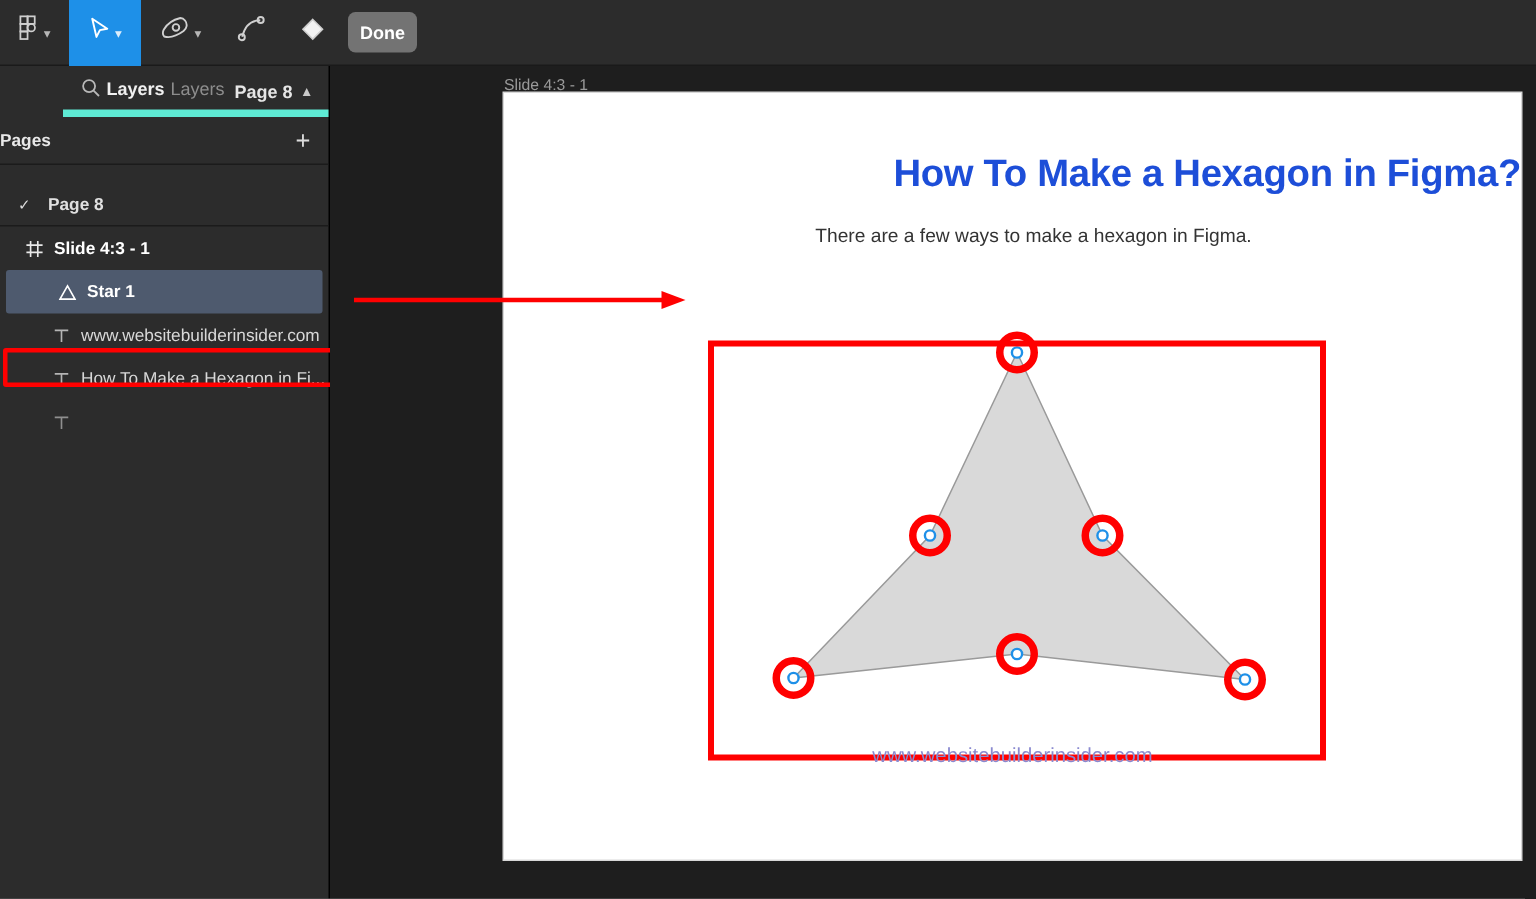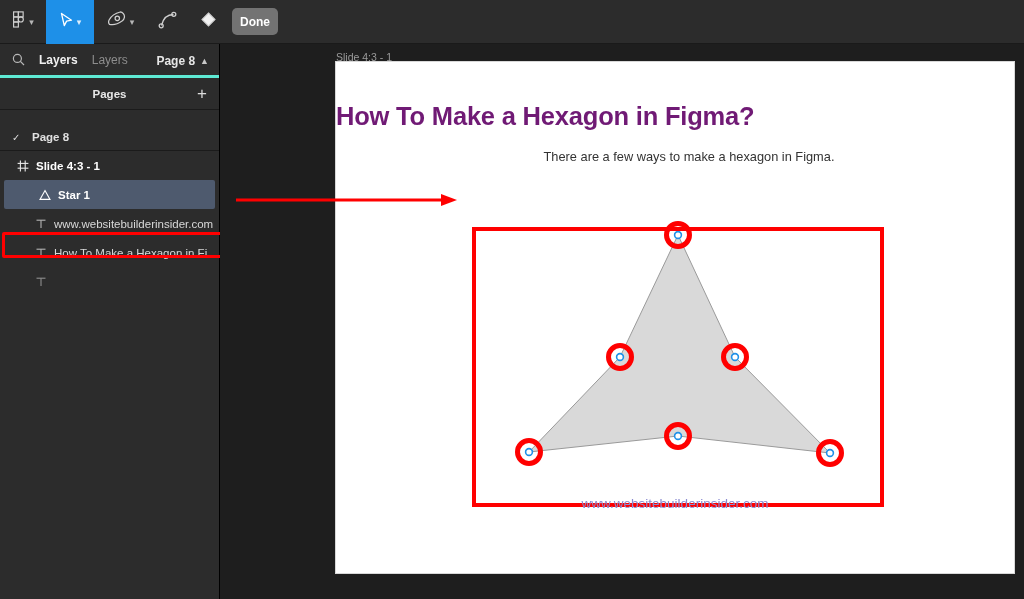--- a/index.html
+++ b/index.html
@@ -32,36 +32,36 @@
     background: #737373; color: #fff; font-size: 12px; font-weight: bold;
     display: flex; align-items: center; justify-content: center; cursor: pointer;
   }
 
   
   .left-panel {
     position: absolute; left: 0; top: 44px; width: 220px; height: 555px;
     background: #2c2c2c; border-right: 1px solid #000;
   }
   .panel-tabs {
-    height: 34px; display: flex; align-items: center; gap: 14px;
-    padding: 0 12px; border-bottom: 3px solid #5eead4; position: relative;
+    height: 34px; display: flex; align-items: center; gap: 4px;
+    padding: 0 12px; border-bottom: 5px solid #5eead4; position: relative; margin-left: 42px;
   }
   .search-ico { color: #b8b8b8; display: flex; align-items: center; }
   .tab-lbl { font-size: 12px; color: #8d8d8d; cursor: pointer; }
   .tab-lbl.active { color: #f0f0f0; font-weight: bold; }
   .page-sel {
     position: absolute; right: 10px; top: 0; height: 34px;
     display: flex; align-items: center; gap: 5px;
     font-size: 12px; color: #e6e6e6; font-weight: bold; cursor: pointer;
   }
   .page-sel .cu { font-size: 9px; color: #c9c9c9; }
 
   .pages-head {
-    height: 32px; display: flex; align-items: center; padding: 0 21px;
-    border-bottom: 1px solid #1b1b1b; position: relative; justify-content: center;
+    height: 32px; display: flex; align-items: center; padding: 0 0;
+    border-bottom: 1px solid #1b1b1b; position: relative;
   }
   .pages-head .t { font-size: 11.5px; font-weight: bold; color: #e8e8e8; }
   .plus {
     position: absolute; right: 12px; font-size: 17px; color: #dcdcdc;
     line-height: 1; cursor: pointer; font-weight: 300;
   }
 
   .page-row {
     height: 26px; display: flex; align-items: center;
     font-size: 11.5px; color: #e0e0e0; cursor: pointer; padding-left: 12px;
@@ -95,22 +95,22 @@
   .canvas { position: absolute; left: 220px; top: 44px; width: 804px; height: 555px; background: #1e1e1e; }
   .frame-label {
     position: absolute; left: 116px; top: 7px;
     font-size: 10.5px; color: #9a9a9a; cursor: pointer;
   }
   .slide {
     position: absolute; left: 116px; top: 18px; width: 678px; height: 511px;
     background: #fff; box-shadow: 0 0 0 1px #d8d8d8;
   }
   .slide-title {
-    position: absolute; left: 0; right: 0; top: 40px; text-align: left;
-    font-size: 25.5px; font-weight: bold; color: #701a75; letter-spacing: -.2px;
+    position: absolute; left: 0; right: 0; top: 40px; text-align: right;
+    font-size: 25.5px; font-weight: bold; color: #1d4ed8; letter-spacing: -.2px;
   }
   .slide-sub {
     position: absolute; left: 0; right: 0; top: 87px; text-align: center;
     font-size: 12.8px; color: #333; margin-left: 28px;
   }
   .slide-foot {
     position: absolute; left: 0; right: 0; top: 434px; text-align: center;
     font-size: 13.5px; color: #8a8ad0;
   }
   .star-wrap { position: absolute; left: 136px; top: 147px; width: 412px; height: 280px; }

